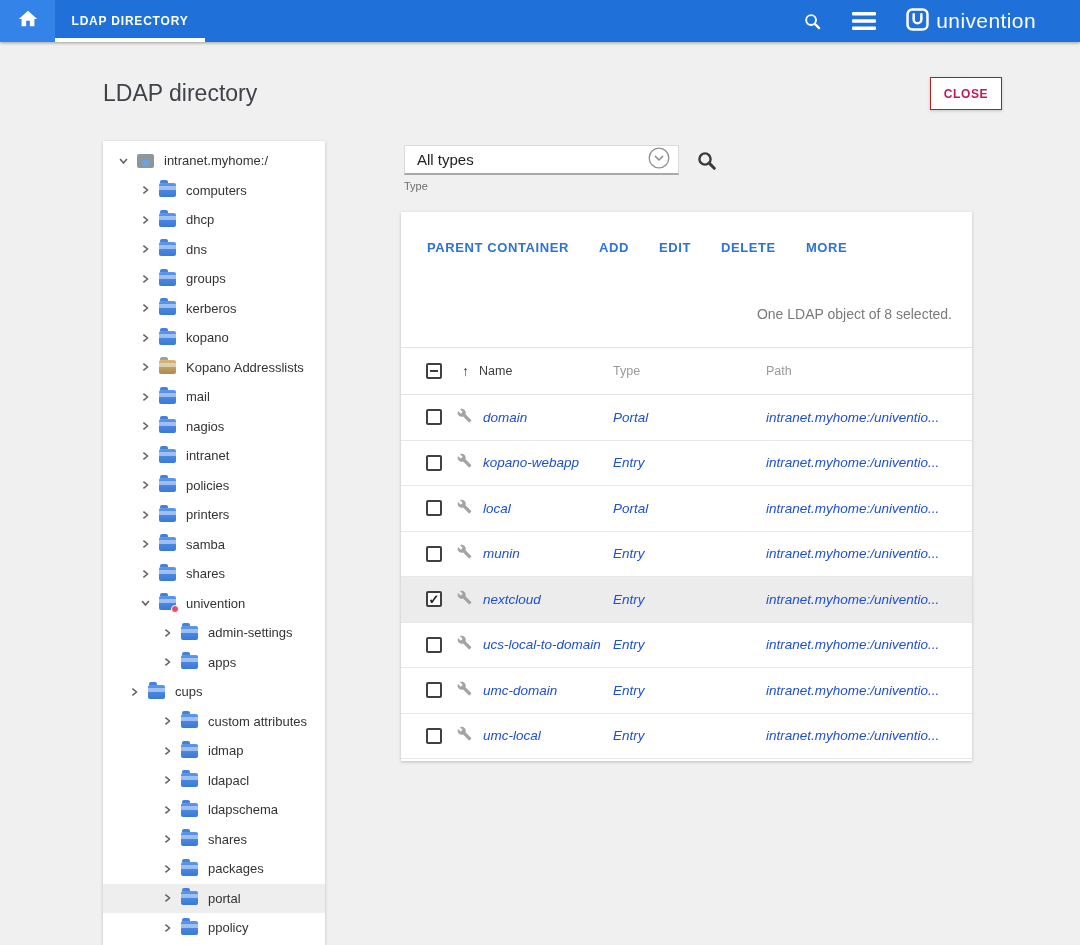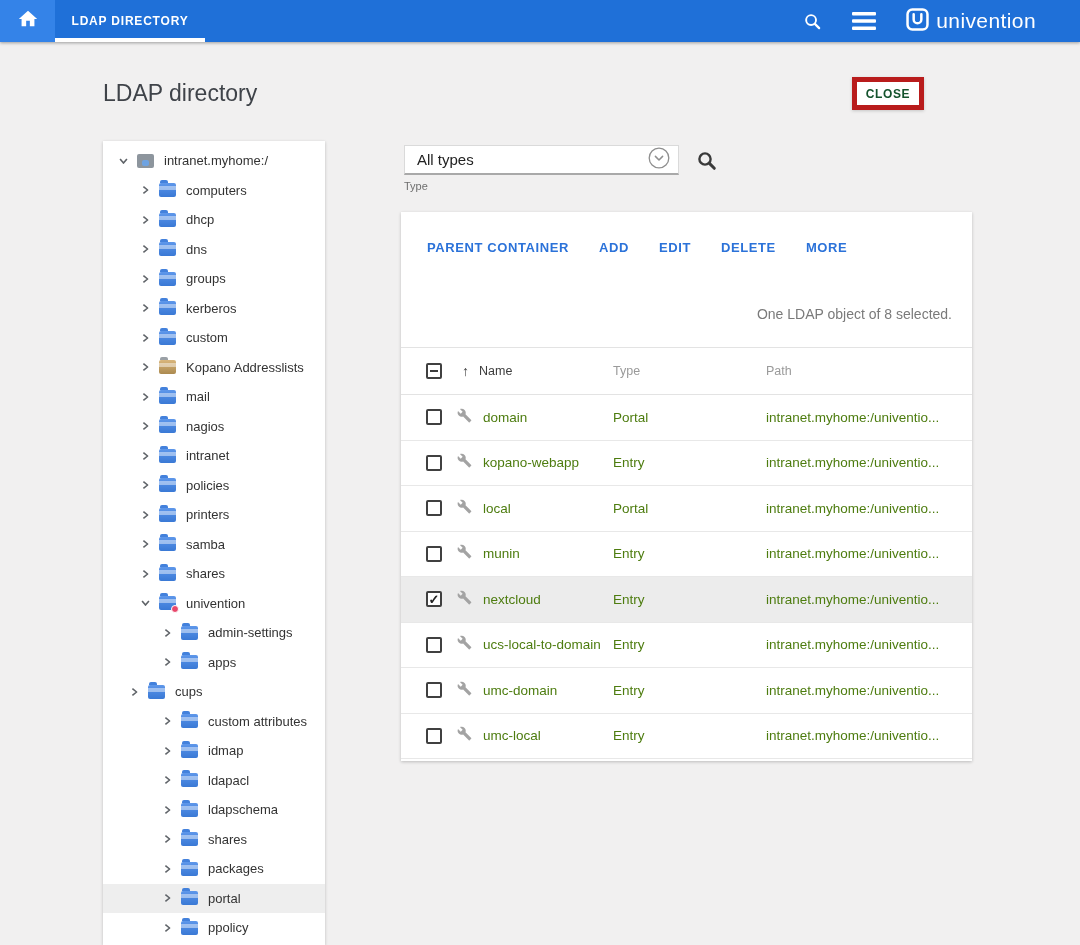--- a/index.html
+++ b/index.html
@@ -14,22 +14,22 @@
   .top-tab { width:150px; position:relative; display:flex; align-items:center; justify-content:center;
              color:#fff; font-size:12px; font-weight:bold; letter-spacing:.8px; cursor:pointer; }
   .top-tab::after { content:""; position:absolute; left:0; right:0; bottom:0; height:4px; background:#fff; }
   .hdr-right { margin-left:auto; display:flex; align-items:center; gap:30px; padding-right:44px; }
   .hdr-icon { display:flex; align-items:center; justify-content:center; cursor:pointer; }
   .logo { display:flex; align-items:center; gap:7px; color:#fff; }
   .logo-text { font-size:21px; font-weight:500; letter-spacing:.4px; }
 
   
   #page-title { position:absolute; left:103px; top:80px; font-size:23px; font-weight:400; color:#3f4349; }
-  #close-btn { position:absolute; left:852px; top:77px; width:72px; height:33px; background:#fff;
-               border:5px solid #b91c1c; box-shadow:0 1px 3px rgba(0,0,0,.18); color:#14532d;
+  #close-btn { position:absolute; left:930px; top:77px; width:72px; height:33px; background:#fff;
+               border:1px solid #b91c1c; box-shadow:0 1px 3px rgba(0,0,0,.18); color:#be185d;
                font-family:inherit; font-size:12px; font-weight:bold; letter-spacing:.6px; cursor:pointer; }
 
   
   #tree { position:absolute; left:103px; top:141px; width:222px; height:804px; background:#fff;
           box-shadow:0 1px 3px rgba(0,0,0,.22); padding-top:5px; overflow:hidden; }
   .tree-item { height:29.5px; display:flex; align-items:center; font-size:13px; color:#333; cursor:pointer; }
   .tree-item.selected { background:#eeeeee; }
   .chev { width:14px; height:10px; flex:none; display:flex; align-items:center; justify-content:center; margin-right:7px; }
   .chev svg { display:block; }
   .chev.expanded svg { transform:rotate(90deg); }
@@ -70,21 +70,21 @@
   .col-head.dark { color:#3c3c3c; display:flex; align-items:center; }
   .sort-arrow { font-size:14px; font-weight:bold; color:#3c3c3c; margin-right:10px; margin-left:-21px; }
   .data-row { height:45.5px; border-bottom:1px solid #e8e8e8; cursor:pointer; }
   .data-row.checked { background:#ececec; }
   .cb-cell { padding-left:25px; }
   .cb { width:16px; height:16px; border:2px solid #404040; border-radius:2px; background:#fff;
         display:flex; align-items:center; justify-content:center; cursor:pointer; }
   .cb.ind::after { content:""; width:8px; height:2px; background:#3c3c3c; }
   .cb.on::after { content:"\2713"; font-size:13px; line-height:1; color:#222; font-weight:bold; }
   .wrench { width:15px; height:15px; }
-  .cell-text { font-size:13.5px; color:#4d7c0f; white-space:nowrap; }
+  .cell-text { font-size:13.5px; color:#1d4ed8; white-space:nowrap;font-style:italic; }
   .path-cell { overflow:hidden; text-overflow:ellipsis; padding-right:16px; }
 </style>
 </head>
 <body>
 
 <div id="app">
 
   <div id="topbar">
     <div class="home-tab">
       <span>
@@ -180,21 +180,21 @@
     <span class="ticon folder"></span>
     <span class="tlabel">kerberos</span>
   </div>
       <div class="tree-item" style="padding-left: 35px;">
     <span class="chev">
       <svg width="9" height="10" viewBox="0 0 9 10">
             <polyline points="2.4,1.6 6.6,5 2.4,8.4" fill="none" stroke="#5f6368" stroke-width="1.6" stroke-linejoin="round"></polyline>
           </svg>
     </span>
     <span class="ticon folder"></span>
-    <span class="tlabel">custom</span>
+    <span class="tlabel">kopano</span>
   </div>
       <div class="tree-item" style="padding-left: 35px;">
     <span class="chev">
       <svg width="9" height="10" viewBox="0 0 9 10">
             <polyline points="2.4,1.6 6.6,5 2.4,8.4" fill="none" stroke="#5f6368" stroke-width="1.6" stroke-linejoin="round"></polyline>
           </svg>
     </span>
     <span class="ticon folder tan"></span>
     <span class="tlabel">Kopano Addresslists</span>
   </div>

